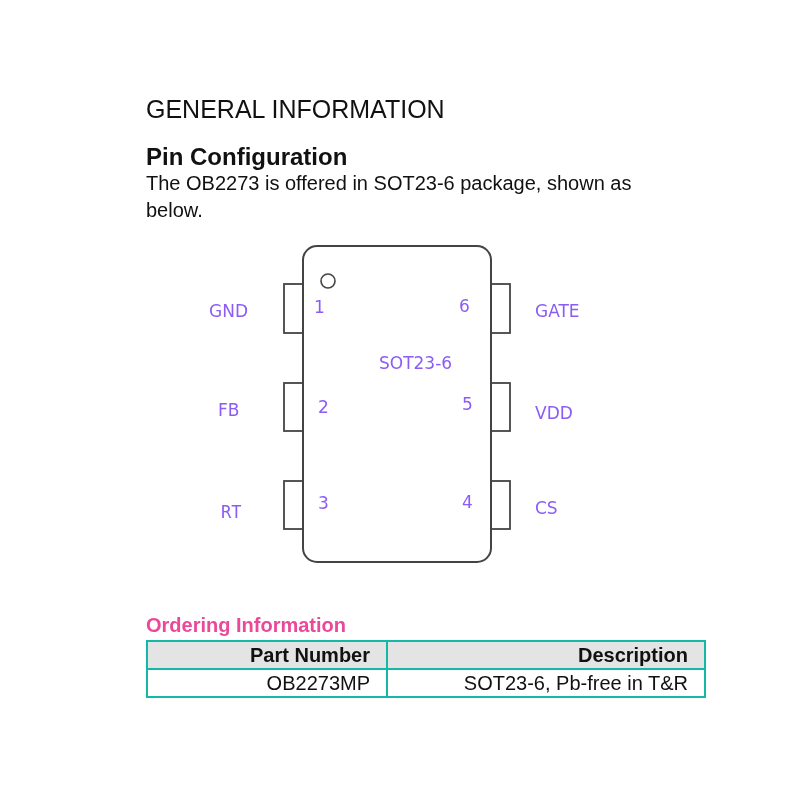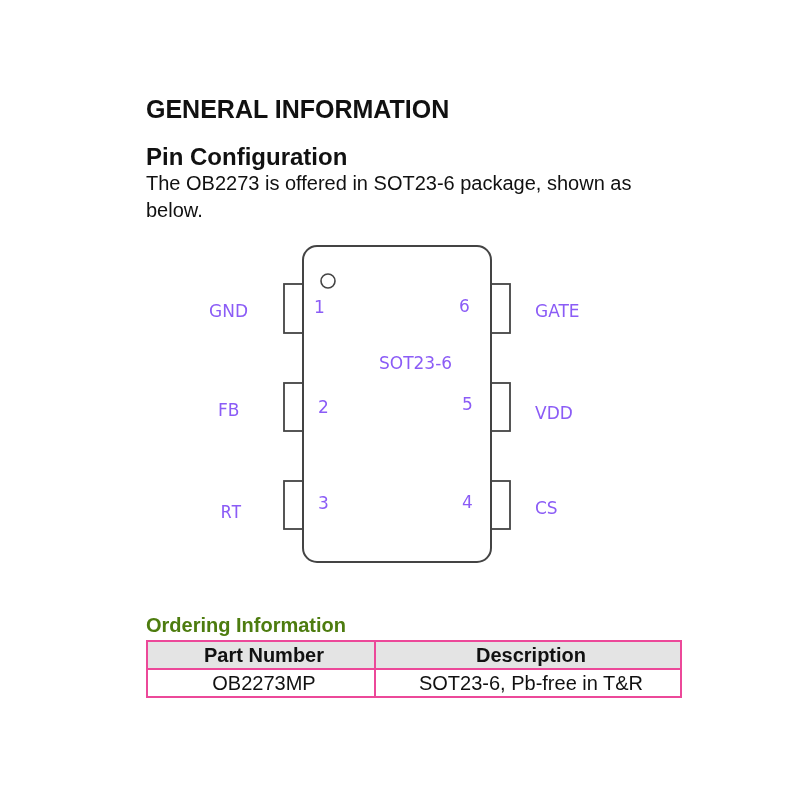--- a/index.html
+++ b/index.html
@@ -2,21 +2,21 @@
 <html><head>
   <meta charset="utf-8">
   <style>
     html, body { margin: 0; padding: 0; background: #ffffff; }
     body {
       width: 800px; height: 800px; position: relative; overflow: hidden;
       font-family: "Liberation Sans", sans-serif; color: #111;
     }
     .h1 {
       position: absolute; left: 146px; top: 95px;
-      font-size: 25px; font-weight: bold; letter-spacing: 0px; color: #111;
+      font-size: 25px; font-weight: normal; letter-spacing: 0px; color: #111;
     }
     .h2 {
       position: absolute; left: 146px; top: 143px;
       font-size: 24px; font-weight: bold; color: #111;
     }
     .para {
       position: absolute; left: 146px; top: 170px; width: 520px;
       font-size: 20px; line-height: 27px; color: #111;
     }
     
@@ -26,28 +26,28 @@
       position: absolute; font-family: "DejaVu Sans Mono", monospace;
       font-size: 17px; color: #8b5cf6; line-height: 20px; pointer-events: auto;
     }
     .pkg-label { font-family: "DejaVu Sans", sans-serif; font-size: 17px; margin-left: 23px; }
     .pin-label { font-family: "DejaVu Sans", sans-serif; }
     .pin-num { font-family: "DejaVu Sans", sans-serif; font-size: 17px; }
     .rt { font-family: "DejaVu Sans Mono", monospace; }
     
     .h2b {
       position: absolute; left: 146px; top: 614px;
-      font-size: 20px; font-weight: bold; color: #4d7c0f;
+      font-size: 20px; font-weight: bold; color: #ec4899;
     }
     table.order {
       position: absolute; left: 146px; top: 640px;
       border-collapse: collapse; font-size: 20px;
     }
     table.order th, table.order td {
-      border: 2px solid #ec4899; padding: 0 4px 0 10px; height: 26px; text-align: center;
+      border: 2px solid #14b8a6; padding: 0 16px 0 10px; height: 26px; text-align: right;
       line-height: 24px;
     }
     table.order th { background: #e4e4e4; font-weight: bold; }
     table.order .c1 { width: 212px; }
     table.order .c2 { width: 290px; }
   </style>
 </head>
 <body>
 
 <div class="h1">GENERAL INFORMATION</div>

